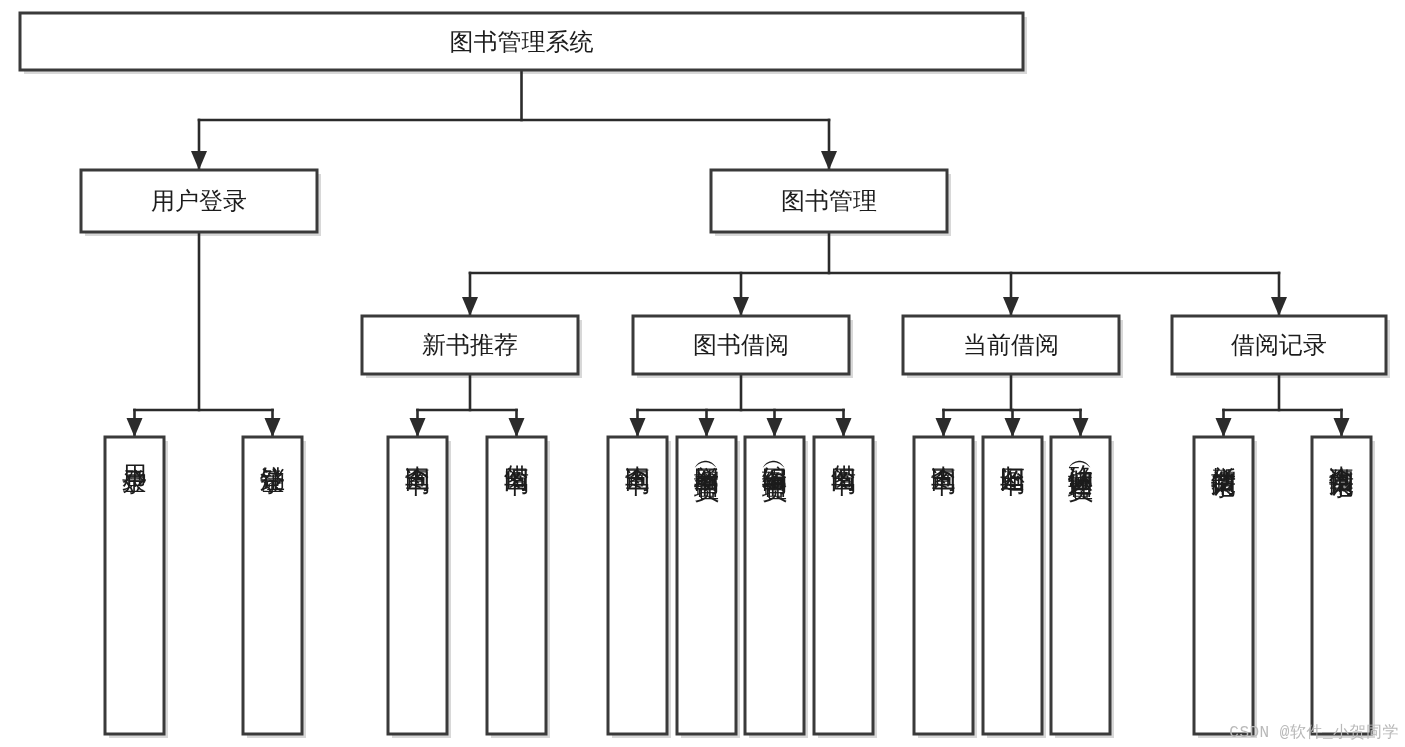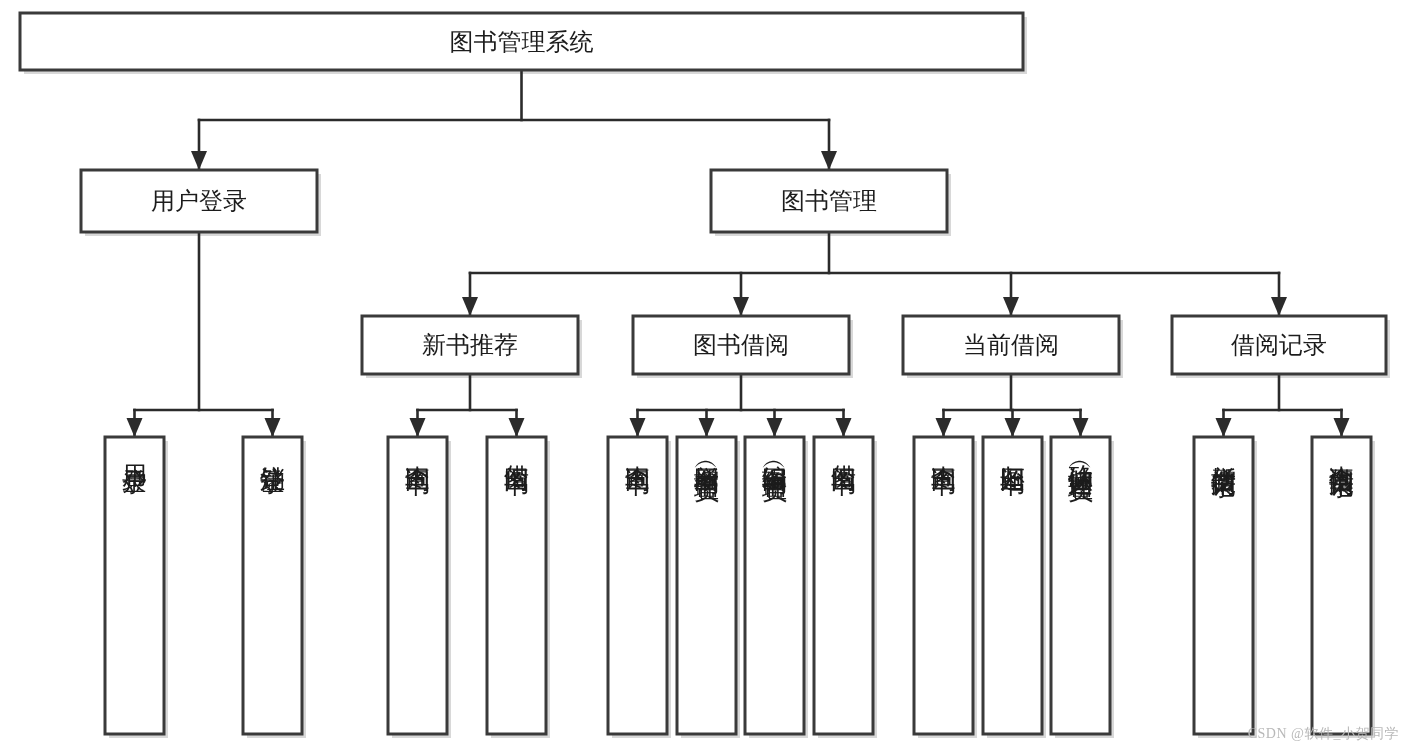--- a/index.html
+++ b/index.html
@@ -68,22 +68,22 @@
     font-size: 25px;
     line-height: 1;
     letter-spacing: 2px;
     color: #1c1c1c;
     white-space: nowrap;
   }
   .watermark {
     position: absolute;
     right: 6px;
     bottom: 4px;
-    font-family: Liberation Serif, serif;
-    font-size: 14px;
+    font-family: Liberation Mono, monospace;
+    font-size: 16px;
     color: #b9b9b9;
     letter-spacing: 0.5px;
     white-space: nowrap;
   }
 </style>
 </head>
 <body>
 
 <div id="diagram-root">
 

